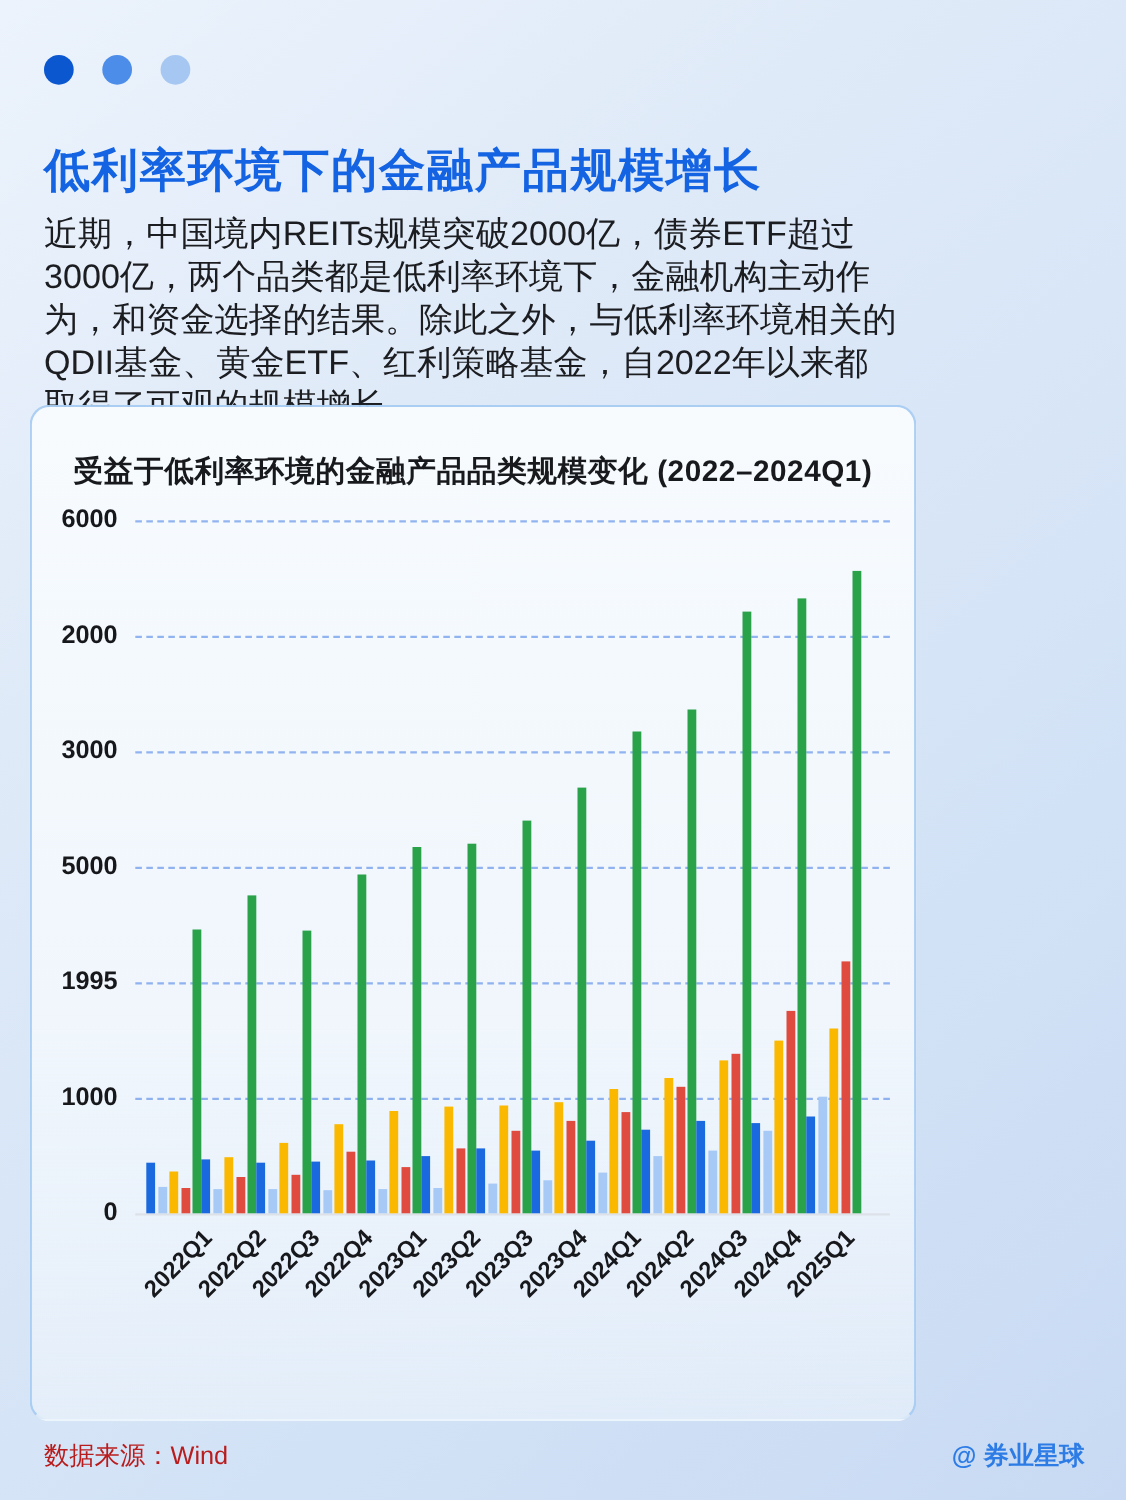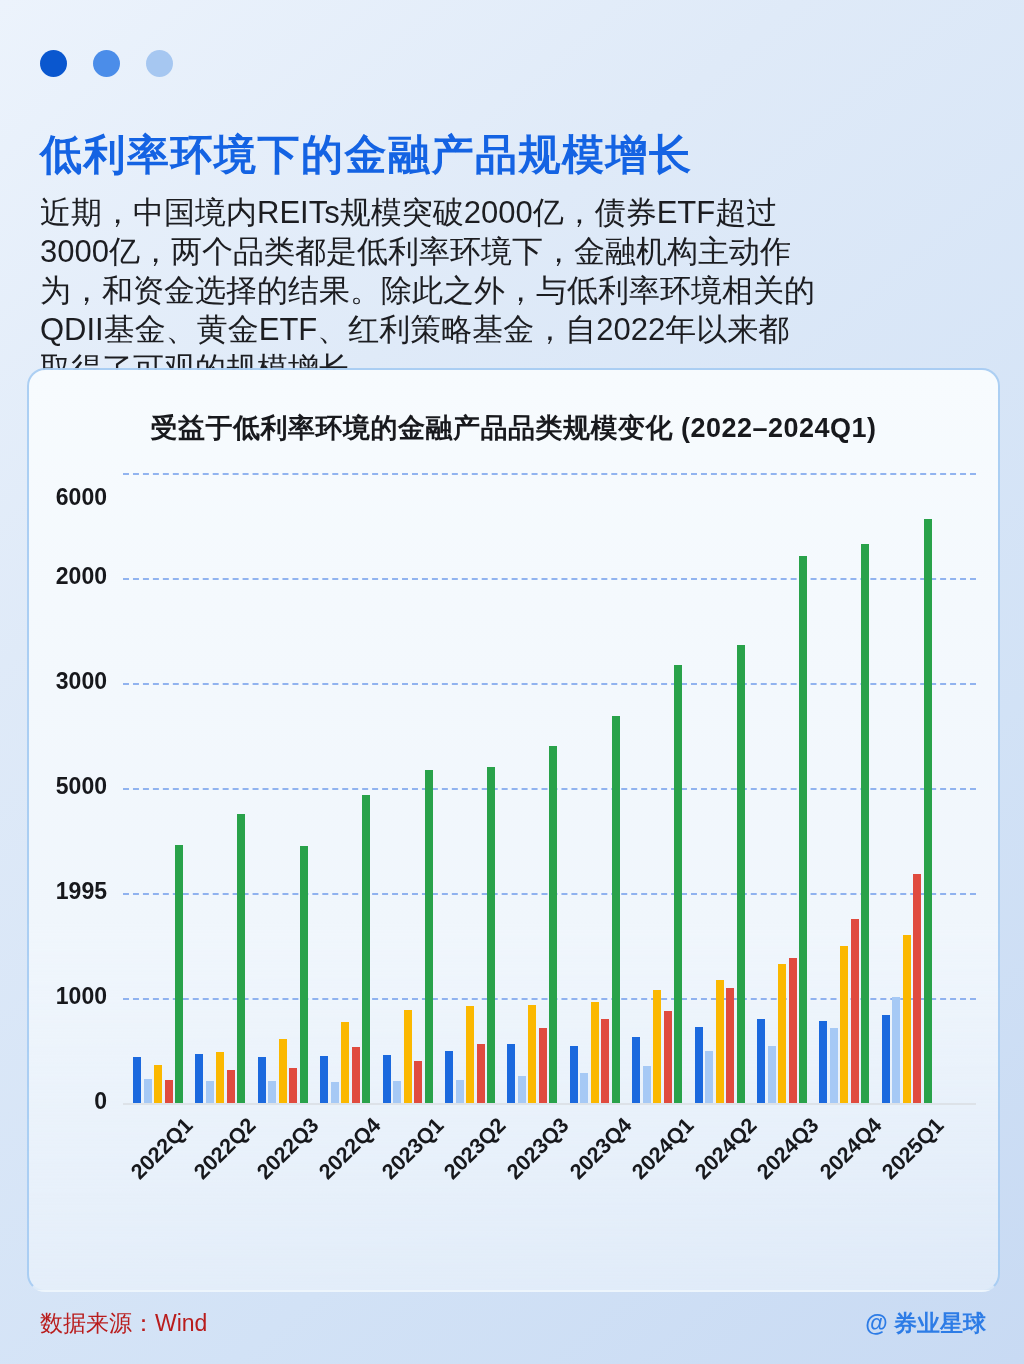--- a/index.html
+++ b/index.html
@@ -14,21 +14,21 @@
   .dot { width:27px; height:27px; border-radius:50%; }
   .page-title {
     position:absolute; top:106px; left:40px;
     font-size:42px; font-weight:700; letter-spacing:1.5px; color:#1463e3;margin-top:21px;
   }
   .intro {
     position:absolute; top:193px; left:40px; width:778px;
     font-size:31px; line-height:39px; color:#1c1d21;
   }
   .card {
-    position:absolute; left:27px; top:368px; width:973px; height:924px;
+    position:absolute; left:27px; top:368px; width:806px; height:924px;
     border-radius:18px;
     border:2px solid rgba(163,202,242,0.9);
     border-bottom-color:rgba(163,202,242,0.12);
     background:linear-gradient(180deg,#f7fbfe 0%,#f0f6fc 60%,rgba(240,246,252,0.55) 100%);
   }
   .chart-title {
     margin-top:40px; text-align:center;
     font-size:27px; font-weight:700; color:#18191d; letter-spacing:0.5px;
   }
   .legend {
@@ -89,21 +89,21 @@
 <div class="card">
   <div class="chart-title">受益于低利率环境的金融产品品类规模变化 (2022–2024Q1)</div>
   <div class="plot-row">
     <div class="y-axis">
         <div class="ylab" style="top: 100%;">0</div>
         <div class="ylab" style="top: 83.3333%;">1000</div>
         <div class="ylab" style="top: 66.6667%;">1995</div>
         <div class="ylab" style="top: 50%;">5000</div>
         <div class="ylab" style="top: 33.3333%;">3000</div>
         <div class="ylab" style="top: 16.6667%;">2000</div>
-        <div class="ylab" style="top: 0%; margin-top: 26px;">6000</div>
+        <div class="ylab" style="top: 0%;">6000</div>
       </div>
     <div class="plot">
         <div class="gridline" style="top: 0%;"></div>
         <div class="gridline" style="top: 16.6667%;"></div>
         <div class="gridline" style="top: 33.3333%;"></div>
         <div class="gridline" style="top: 50%;"></div>
         <div class="gridline" style="top: 66.6667%;"></div>
         <div class="gridline" style="top: 83.3333%;"></div>
         <div class="gridline baseline" style="top: 100%;"></div>
       <div class="bars">

